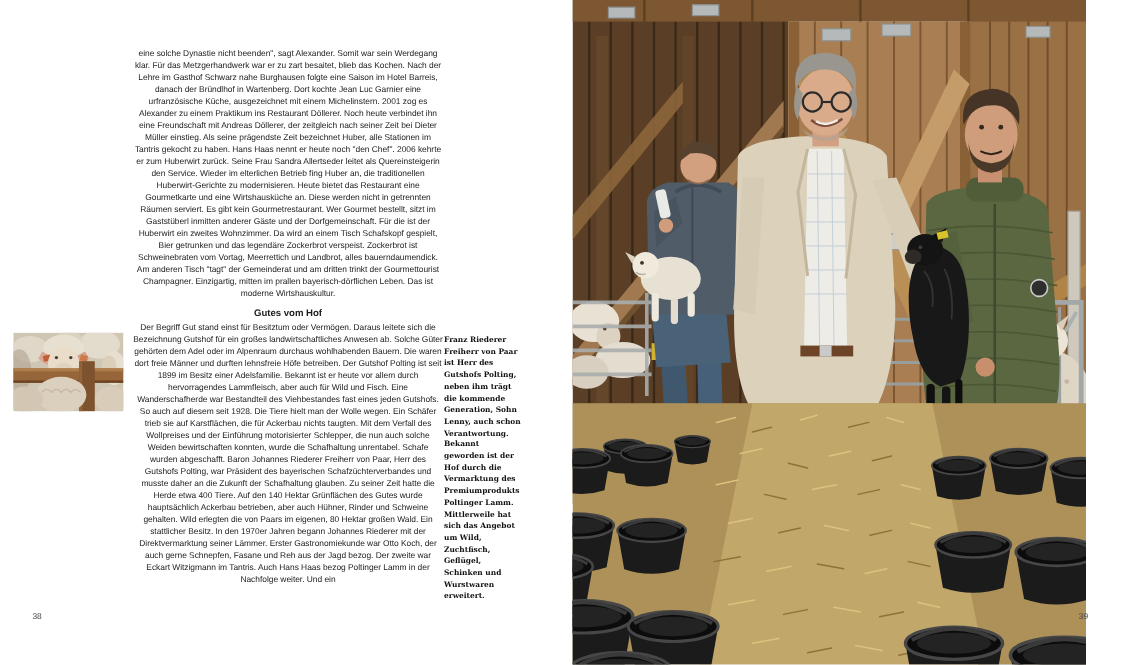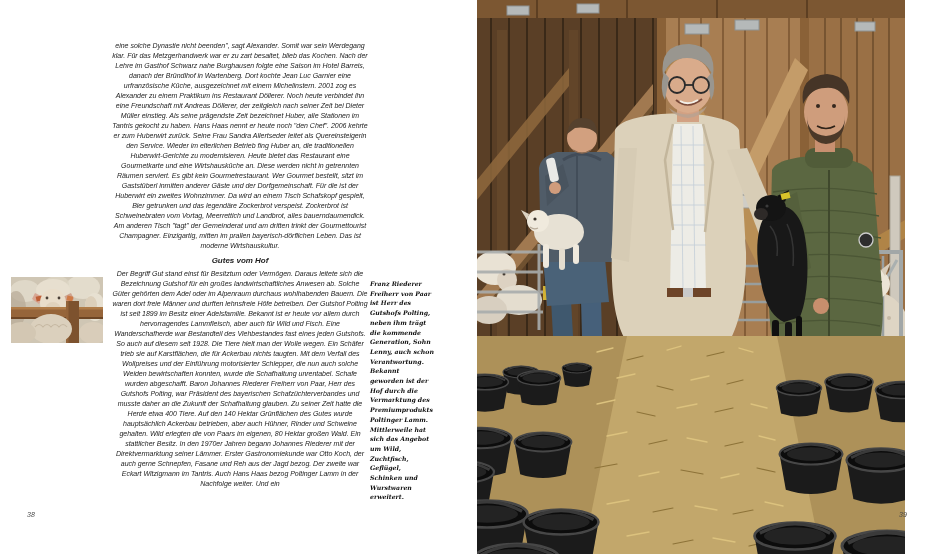--- a/index.html
+++ b/index.html
@@ -1,17 +1,17 @@
 <!DOCTYPE html>
 <html lang="de"><head>
 <meta charset="utf-8">
 <style>
   html,body{margin:0;padding:0;background:#ffffff;}
   .spread{position:relative;width:950px;height:554px;background:#ffffff;overflow:hidden;
-          font-family:"Liberation Sans",sans-serif;color:#1c1c1c;font-style:italic;}
+          font-family:"Liberation Sans",sans-serif;color:#1c1c1c;}
   
   .main-text{position:absolute;left:111px;top:41px;width:258px;text-align:center;
              font-size:7px;line-height:10px;letter-spacing:-0.02px;}
   .main-text p{margin:0;}
   .main-text h2{margin:5px 0 3px 0;font-size:8px;line-height:10px;font-weight:bold;}
   
   .caption{position:absolute;left:370px;top:279px;width:65px;
            font-family:"DejaVu Serif",serif;font-weight:bold;
            font-size:6.2px;line-height:9.7px;text-align:left;color:#111;}
   

